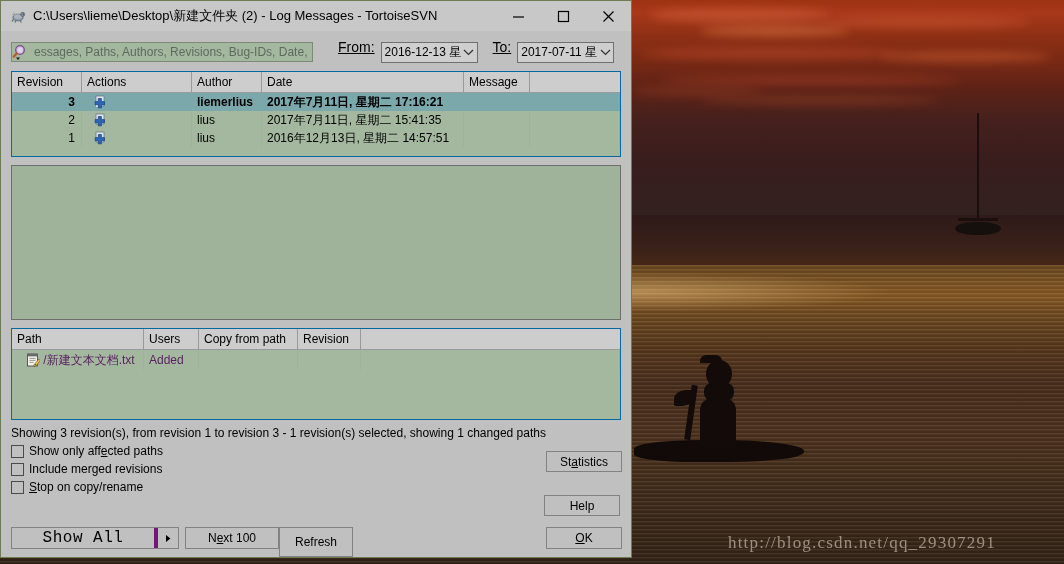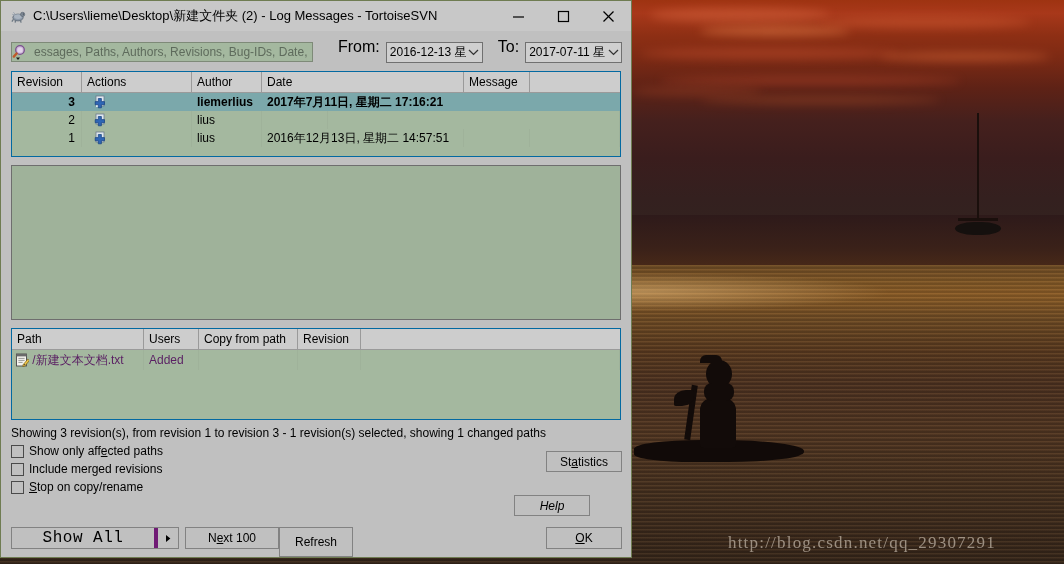--- a/index.html
+++ b/index.html
@@ -128,21 +128,21 @@
     flex: 0 0 auto;
   }
   #search-icon-wrap { width: 22px; height: 18px; position: relative; flex:0 0 auto; }
   #search-placeholder {
     font-size: 12px;
     color: #5e6b5c;
     white-space: nowrap;
     overflow: hidden;
     margin-left: 0px;
   }
-  .dt-label { font-size: 16px; margin: 0 6px 11px 0; white-space: nowrap; }
+  .dt-label { font-size: 14px; margin: 0 6px 11px 0; white-space: nowrap; text-decoration: underline; }
   .date-combo {
     height: 21px; width: 97px;
     background: #cfcfcf;
     border: 1px solid #707070;
     box-sizing: border-box;
     display: flex; align-items: center;
     font-size: 12px;
     padding-left: 3px;
     position: relative;
     overflow: hidden;
@@ -384,20 +384,21 @@
       <div class="gc num" style="width:70px">2</div>
       <div class="gc" style="width:110px; padding-left:10px;">
         <span>
           <svg width="14" height="14" viewBox="0 0 14 14" style="vertical-align:-3px">
             <rect x="4" y="1" width="8" height="10" fill="#dfe7ef" stroke="#6a7a8c" stroke-width=".8"></rect>
             <path d="M3.2 6.6 h3.1 v-3.1 h3.1 v3.1 h3.1 v3.1 h-3.1 v3.1 h-3.1 v-3.1 h-3.1 z" fill="#2f66b5" stroke="#16407f" stroke-width=".7"></path>
           </svg>
         </span>
       </div>
       <div class="gc" style="width:70px">lius</div>
+      <div class="gc" style="width:202px">2017年7月11日, 星期二 15:41:35</div>
       <div class="gc" style="width:66px"></div>
       <div class="gc" style="flex:1 1 auto"></div>
     </div>
 
     <div class="grid-row">
       <div class="gc num" style="width:70px">1</div>
       <div class="gc" style="width:110px; padding-left:10px;">
         <span>
           <svg width="14" height="14" viewBox="0 0 14 14" style="vertical-align:-3px">
             <rect x="4" y="1" width="8" height="10" fill="#dfe7ef" stroke="#6a7a8c" stroke-width=".8"></rect>
@@ -416,21 +417,21 @@
 
   <div class="grid" style="height:92px; margin-top:8px;">
     <div class="grid-header">
       <div class="gh-cell" style="width:132px">Path</div>
       <div class="gh-cell" style="width:55px">Users</div>
       <div class="gh-cell" style="width:99px">Copy from path</div>
       <div class="gh-cell" style="width:63px">Revision</div>
       <div class="gh-cell" style="flex:1 1 auto"></div>
     </div>
     <div class="grid-row" style="height:20px;">
-      <div class="gc" style="width:132px; height:20px; line-height:20px; padding-left:3px; color:#5a1f63;">
+      <div class="gc" style="width:132px; height:20px; line-height:20px; padding-left:14px; color:#5a1f63;">
         <span>
           <svg width="14" height="14" viewBox="0 0 14 14" style="vertical-align:-3px">
             <rect x="1.5" y="1" width="10" height="12" fill="#f4f3ee" stroke="#4a4a4a" stroke-width=".9"></rect>
             <rect x="1.5" y="1" width="10" height="2.4" fill="#6a6a6a"></rect>
             <line x1="3.4" y1="5.4" x2="9.6" y2="5.4" stroke="#808080" stroke-width=".8"></line>
             <line x1="3.4" y1="7.4" x2="9.6" y2="7.4" stroke="#808080" stroke-width=".8"></line>
             <line x1="3.4" y1="9.4" x2="7.6" y2="9.4" stroke="#808080" stroke-width=".8"></line>
             <path d="M8.2 11.6 l4.6-5.4 1.6 1.4 -4.6 5.4 -2 .6 z" fill="#f0c84a" stroke="#7a5c10" stroke-width=".7"></path>
             <path d="M8.2 11.6 l2 .6 -.4-1.3 z" fill="#3a3a3a"></path>
           </svg>
@@ -475,21 +476,21 @@
   </div>
 
   <div class="btn" style="left:278px; top:526px; width:74px; height:30px;">
     <span>Refresh</span>
   </div>
 
   <div class="btn" style="left:545px; top:450px; width:76px; height:21px;">
     <span><span>St</span><u>a</u><span>tistics</span></span>
   </div>
 
-  <div class="btn" style="left:513px; top:494px; width:76px; height:21px;font-style:italic;">
+  <div class="btn" style="left:543px; top:494px; width:76px; height:21px;">
     <span>Help</span>
   </div>
 
   <div class="btn" style="left:545px; top:526px; width:76px; height:22px;">
     <span><span></span><u>O</u><span>K</span></span>
   </div>
 
 </div>
 
 </body></html>

